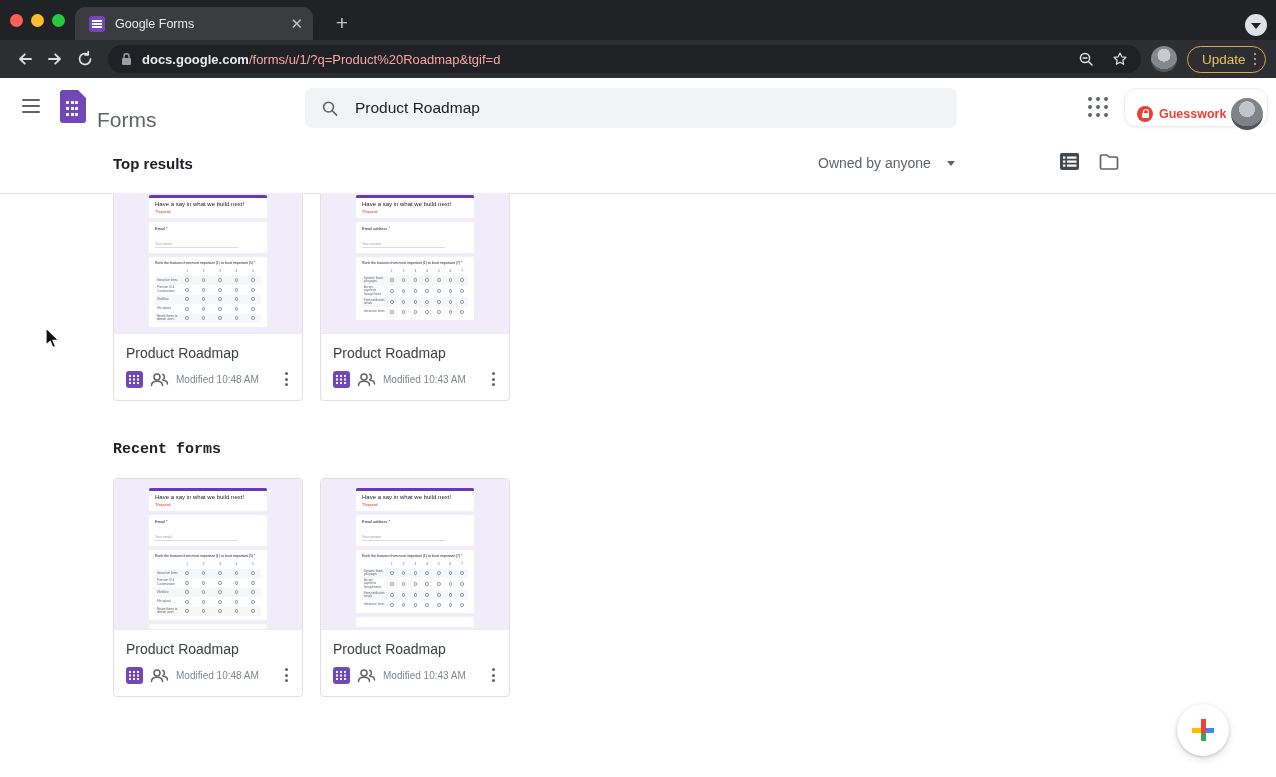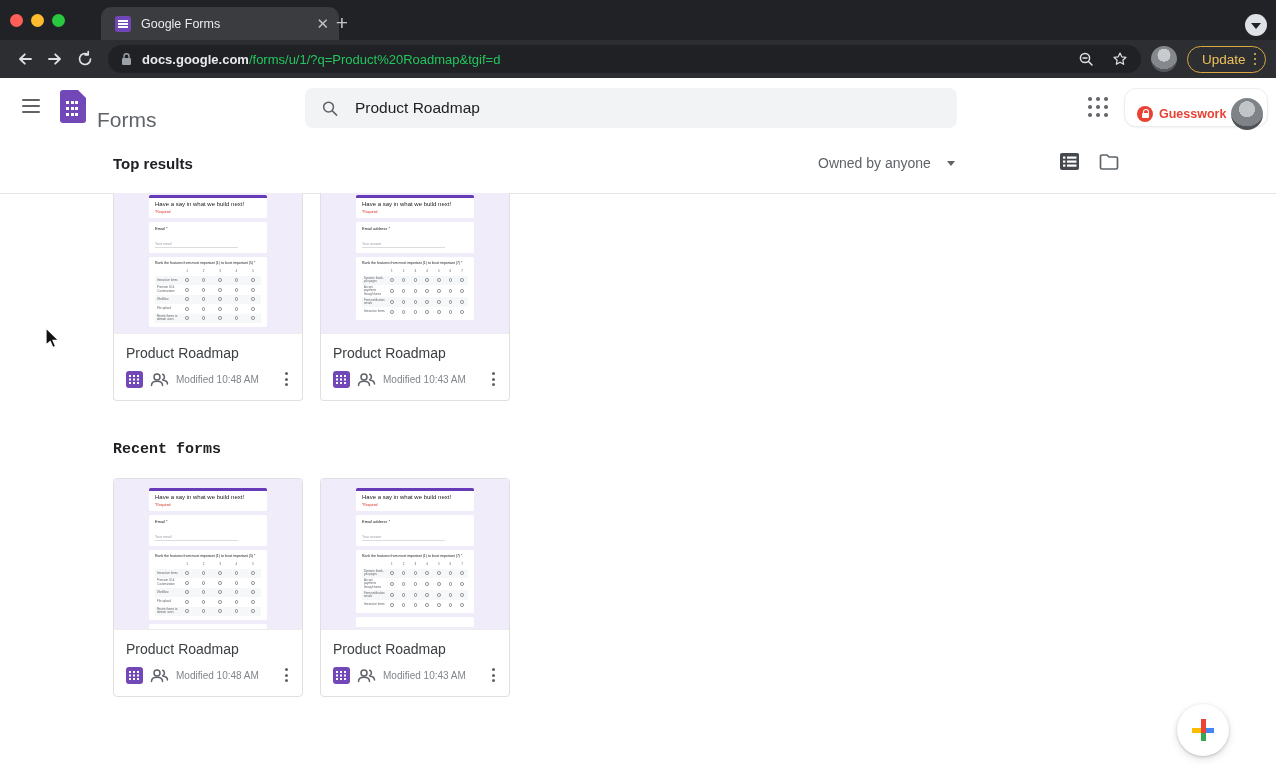--- a/index.html
+++ b/index.html
@@ -7,40 +7,40 @@
   body {
     font-family: "Liberation Sans", sans-serif;
     background:#fff; position:relative; overflow:hidden;
   }
   
   .tabstrip { position:absolute; top:0; left:0; width:1276px; height:40px; background:#212225; }
   .lights { position:absolute; left:10px; top:14px; display:flex; gap:8px; }
   .light { width:13px; height:13px; border-radius:50%; }
   .light.red{ background:#ff5f57; } .light.yellow{ background:#febc2e; } .light.green{ background:#28c840; }
   .tab { position:absolute; left:75px; top:7px; width:238px; height:33px; background:#3b3c40;
-         border-radius:10px 10px 0 0; display:flex; align-items:center; padding:0 10px 0 14px;margin-left:26px; }
+         border-radius:10px 10px 0 0; display:flex; align-items:center; padding:0 10px 0 14px; }
   .favicon { width:16px; height:16px; background:#7248b9; border-radius:3px; position:relative; flex:0 0 16px; }
   .favicon::before { content:""; position:absolute; left:3px; top:4px; width:10px; height:2px; background:#fff;
       box-shadow:0 3px 0 #fff, 0 6px 0 #fff; }
   .tab-title { color:#e8eaed; font-size:12.5px; margin-left:10px; flex:1; white-space:nowrap; overflow:hidden; }
   .tab-close { color:#c0c3c7; font-size:15px; line-height:1; cursor:default; }
   .newtab { position:absolute; left:328px; top:9px; color:#c0c3c7; font-size:21px; font-weight:300; width:28px; height:28px;
             display:flex; align-items:center; justify-content:center; }
   .tabsearch { position:absolute; right:9px; top:14px; width:22px; height:22px; border-radius:50%; background:#dee1e6;
                display:flex; align-items:center; justify-content:center; }
   .tabsearch .chev { width:0; height:0; border-left:5px solid transparent; border-right:5px solid transparent; border-top:6px solid #202124; margin-top:2px;}
   
   .toolbar { position:absolute; top:40px; left:0; width:1276px; height:38px; background:#2d2e31;
              display:flex; align-items:center; padding:0 10px; }
   .navbtn { width:30px; height:30px; display:flex; align-items:center; justify-content:center; flex:0 0 auto; }
   .urlbar { flex:1; height:28px; background:#202124; border-radius:14px; margin:0 6px 0 8px;
             display:flex; align-items:center; padding:0 12px; min-width:0; }
   .url-text { font-size:13px; margin-left:9px; white-space:nowrap; overflow:hidden; }
   .url-domain { color:#e8eaed; font-weight:bold; }
-  .url-path { color:#22c55e; font-weight:normal; }
+  .url-path { color:#fca5a5; font-weight:normal; }
   .omni-icons { margin-left:auto; display:flex; align-items:center; gap:16px; }
   .avatar { border-radius:50%; background:radial-gradient(circle at 50% 38%, #b9bdc2 0 34%, #8d9196 35% 60%, #6d7control175 61%, #585c61 100%);
             background-color:#8d9196; }
   .avatar.small { width:26px; height:26px; margin:0 4px; flex:0 0 26px;
      background:radial-gradient(circle at 50% 35%, #c8cbce 0 30%, #85888c 31% 65%, #55585c 66%); }
   .updatebtn { height:27px; border:1.5px solid #d9a843; border-radius:14px; color:#edc15d;
                display:flex; align-items:center; gap:8px; padding:0 9px 0 14px; margin-left:6px;
                font-size:13.5px; flex:0 0 auto; }
   .kebab { display:flex; flex-direction:column; gap:2.5px; }
   .kebab i { width:2.5px; height:2.5px; border-radius:50%; background:#edc15d; display:block; }

